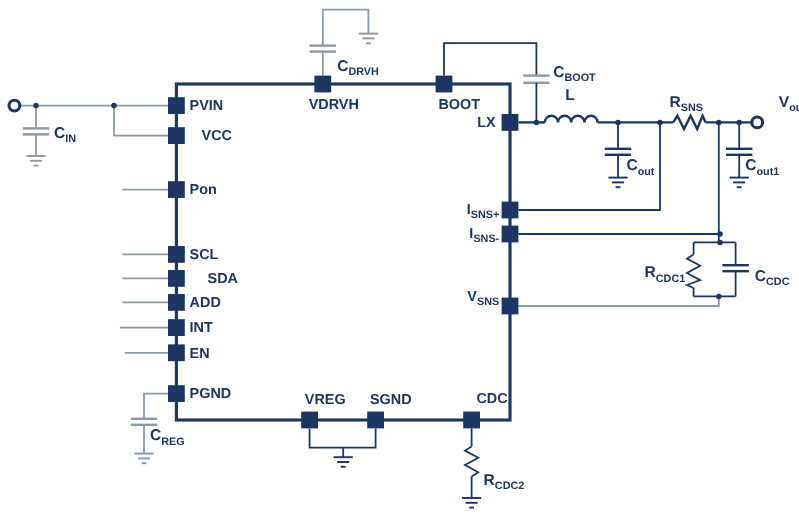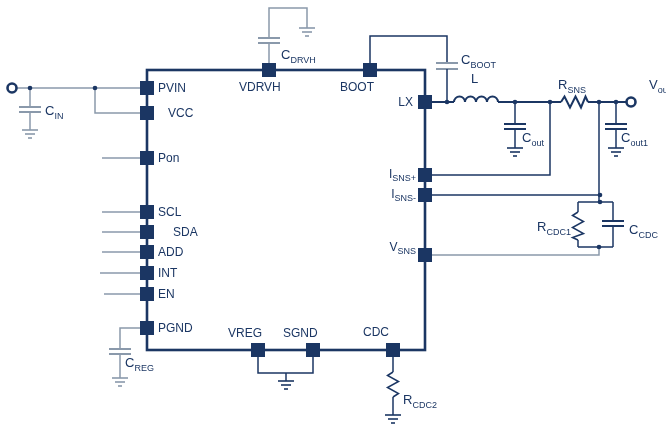--- a/index.html
+++ b/index.html
@@ -20,25 +20,25 @@
   .plate  {stroke:var(--navy);stroke-width:2;fill:none;}
   .plateg {stroke:var(--gray);stroke-width:2;fill:none;}
   .gndn{stroke:var(--navy);stroke-width:1.6;fill:none;}
   .gndg{stroke:var(--gray);stroke-width:1.6;fill:none;}
   .icbox{fill:#ffffff;stroke:var(--navy);stroke-width:2.6;}
   .pin {fill:var(--navy);stroke:none;}
   .dot {fill:var(--navy);stroke:none;}
   .term{fill:#ffffff;stroke:var(--navy);stroke-width:2.6;}
   
   .label{
-    position:absolute;color:var(--navy);font-weight:400;font-size:12px;
+    position:absolute;color:var(--navy);font-weight:700;font-size:12px;
     white-space:nowrap;line-height:14px;
   }
   .comp{font-size:13px;}
-  .ctr{text-align:left;width:60px;}
+  .ctr{text-align:right;width:60px;}
   .label sub{font-size:9px;line-height:9px;}
 </style>
 </head>
 <body>
 
 <div id="stage">
 
 <svg width="666" height="432" viewBox="0 0 666 432">
 
   <g>

